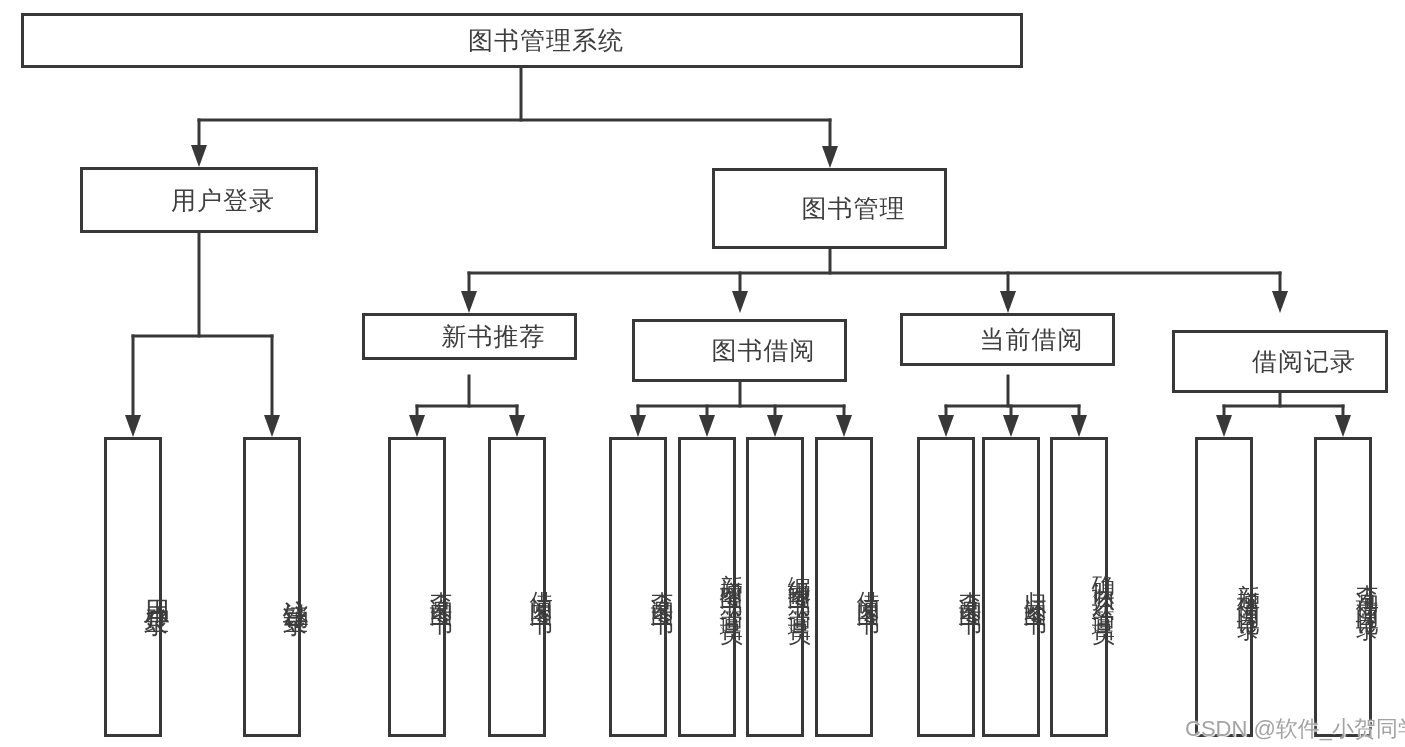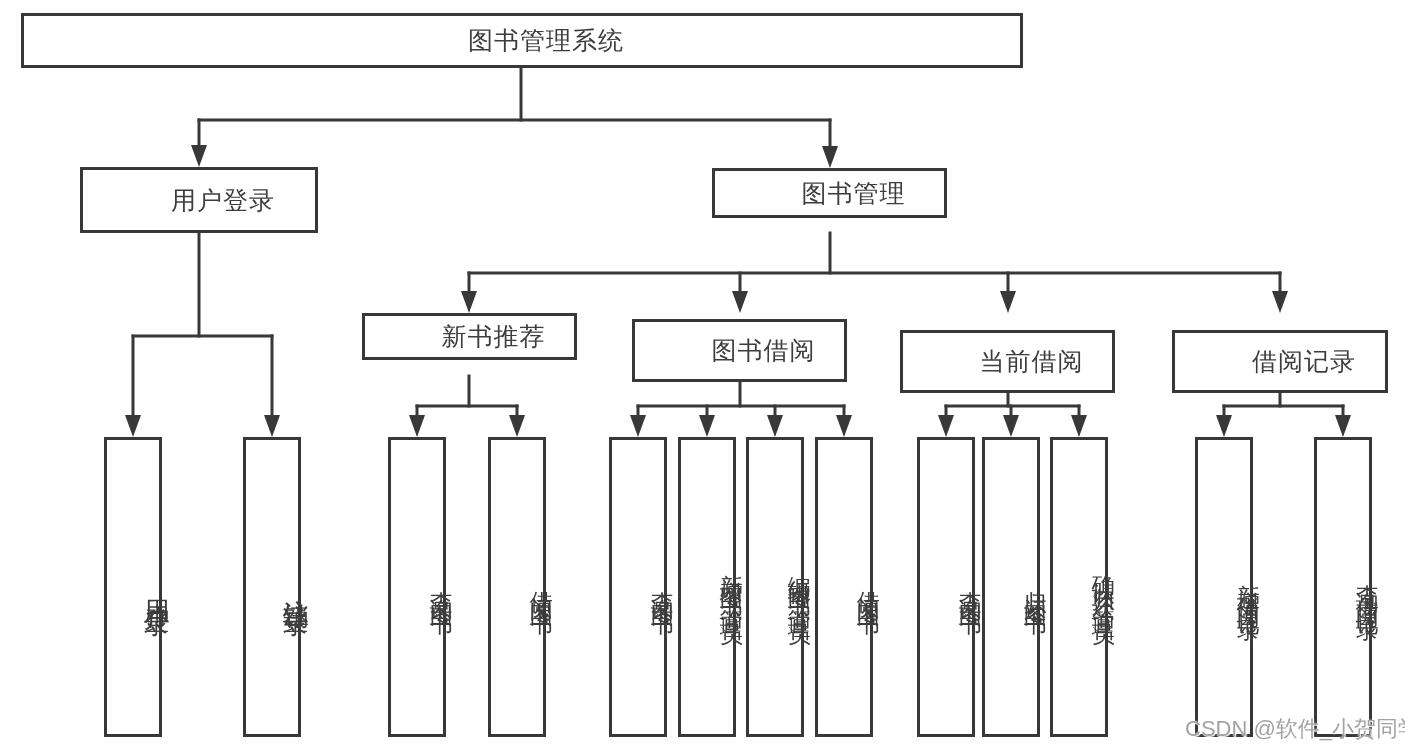--- a/index.html
+++ b/index.html
@@ -55,24 +55,24 @@
     line-height: 1.1;
     white-space: nowrap;
   }
   .vlabel.big {
     font-size: 26px;
     letter-spacing: 4px;
   }
   
   #box-root            { left: 21px;   top: 13px;  width: 1002px; height: 55px; }
   #box-user-login      { left: 80px;   top: 167px; width: 238px;  height: 66px; }
-  #box-book-mgmt       { left: 712px;  top: 168px; width: 235px;  height: 50px; }
+  #box-book-mgmt       { left: 712px;  top: 168px; width: 235px;  height: 81px; }
   #box-new-book-rec    { left: 362px;  top: 313px; width: 215px;  height: 47px; }
   #box-book-borrow     { left: 632px;  top: 319px; width: 215px;  height: 63px; }
-  #box-current-borrow  { left: 900px;  top: 330px; width: 215px;  height: 63px; }
+  #box-current-borrow  { left: 900px;  top: 313px; width: 215px;  height: 53px; }
   #box-borrow-records  { left: 1172px; top: 330px; width: 216px;  height: 63px; text-align: center; }
   .leaf { top: 437px; width: 58px; height: 300px; }
   #leaf-user-login           { left: 104px; }
   #leaf-logout               { left: 243px; }
   #leaf-query-book-a         { left: 388px; }
   #leaf-borrow-book-a        { left: 488px; }
   #leaf-query-book-b         { left: 609px; }
   #leaf-add-book-admin       { left: 678px; }
   #leaf-edit-book-admin      { left: 746px; }
   #leaf-borrow-book-b        { left: 815px; }

